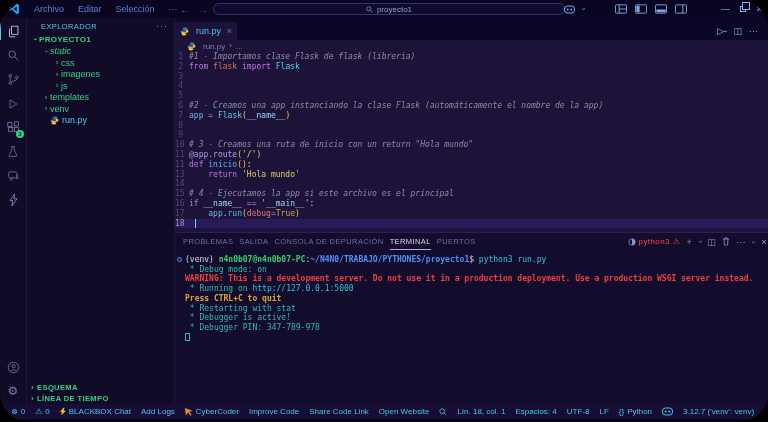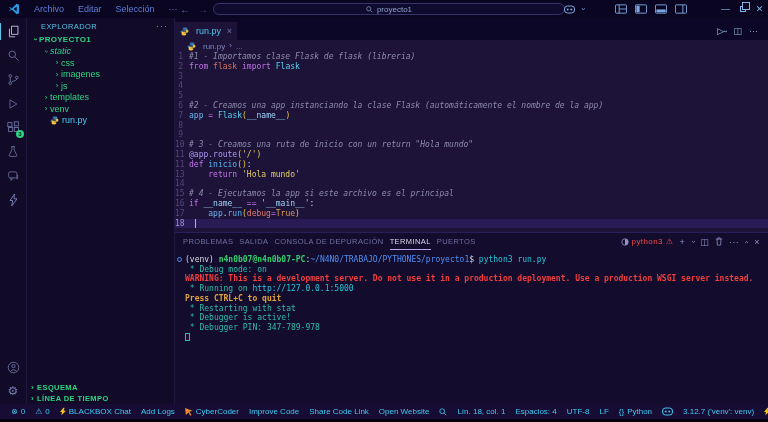--- a/index.html
+++ b/index.html
@@ -1,20 +1,20 @@
 <!DOCTYPE html>
 <html><head>
 <meta charset="utf-8">
 <style>
   * { margin:0; padding:0; box-sizing:border-box; }
   html,body { background:#000; }
   .window {
     position:relative; width:768px; height:422px; overflow:hidden;
     font-family:"Liberation Sans","DejaVu Sans",sans-serif;
-    background:#0a0622; color:#aab2d8;
+    background:#0a0622; color:#aab2d8;border-radius:29px;
   }
   
   .titlebar { position:absolute; top:0; left:0; right:0; height:18px;
     background:#0a0622; display:flex; align-items:center; font-size:9px; color:#5d7fd8; z-index:5;}
   .tb-logo { width:13px; height:13px; margin:0 6px 0 8px; display:flex; align-items:center;}
   .menu-item { padding:0 7px; cursor:default; }
   .nav-arrows { position:absolute; left:180px; top:0; height:18px; display:flex; align-items:center; gap:8px; color:#5d7fd8; font-size:10px;}
   .searchbox { position:absolute; left:213px; top:3px; width:352px; height:12px;
     background:#0f0b2e; border:1px solid #38336a; border-radius:6px;
     display:flex; align-items:center; justify-content:center; gap:4px;
@@ -77,27 +77,27 @@
   .t-cm{color:#8d8daa;font-style:italic} .t-kw{color:#c175e8} .t-md{color:#d4705e}
   .t-cl{color:#53d1ec} .t-vr{color:#6fb3f2} .t-op{color:#c175e8} .t-bk{color:#e6c545}
   .t-pm{color:#9fd6fa} .t-dc{color:#a99af0} .t-st{color:#e3cf6a} .t-fn{color:#56b6f0}
   .t-at{color:#e07a6d} .t-nm{color:#dd9a57} .t-pl{color:#cdd3e8}
   
   .panel { height:172px; background:#140c2c; border-top:1px solid #2a2058; display:flex; flex-direction:column; }
   .panel-tabs { height:17px; display:flex; align-items:center; padding-left:8px; gap:14px;
     font-size:7.5px; letter-spacing:.4px; color:#6f6fa0; flex:none;}
   .ptab { height:17px; display:flex; align-items:center; }
   .ptab.active { color:#d9d6ef; border-bottom:1px solid #b9a8f0; }
-  .panel-actions { margin-left:auto; display:flex; align-items:center; gap:6px; padding-right:8px; color:#8d93c8; font-size:9px;}
+  .panel-actions { margin-left:auto; display:flex; align-items:center; gap:6px; padding-right:1px; color:#8d93c8; font-size:9px;}
   .pa-term-label { display:flex; align-items:center; gap:3px; font-size:8px; color:#f14c4c; }
   .warn-tri { color:#f14c4c; font-size:8px; }
   .term { position:relative; flex:1; padding:5px 0 0 10px;
     font-family:"DejaVu Sans Mono",monospace; font-size:8px; line-height:9.7px; }
   .trow { white-space:pre; position:relative; }
-  .t-w{color:#d8dcea} .t-g{color:#33d06e;font-weight:bold} .t-b{color:#4f8ff7;font-weight:normal}
+  .t-w{color:#d8dcea} .t-g{color:#33d06e;font-weight:bold} .t-b{color:#4f8ff7;font-weight:bold}
   .t-c{color:#27c4d8} .t-t{color:#2bbfa8} .t-r{color:#f13e3e;font-weight:bold} .t-y{color:#dfa33c;font-weight:bold}
   .term-deco { position:absolute; left:-8px; top:2px; width:5px; height:5px; border:1px solid #4f8ff7; border-radius:50%; }
   .term-cursor { display:inline-block; width:5px; height:8.6px; border:1px solid #2bbfa8; vertical-align:middle;}
   
   .statusbar { position:absolute; left:0; right:0; top:404px; height:15px; background:#170d34;
     display:flex; align-items:center; font-size:8px; color:#3ec9f2; padding:0 6px 0 6px; }
   .st-item { display:flex; align-items:center; gap:3px; padding:0 5px; white-space:nowrap; }
   .st-right { margin-left:auto; display:flex; align-items:center; }
   .bstrip { position:absolute; left:0; right:0; bottom:0; height:3px; background:#05030f; }
   svg { display:block; }

